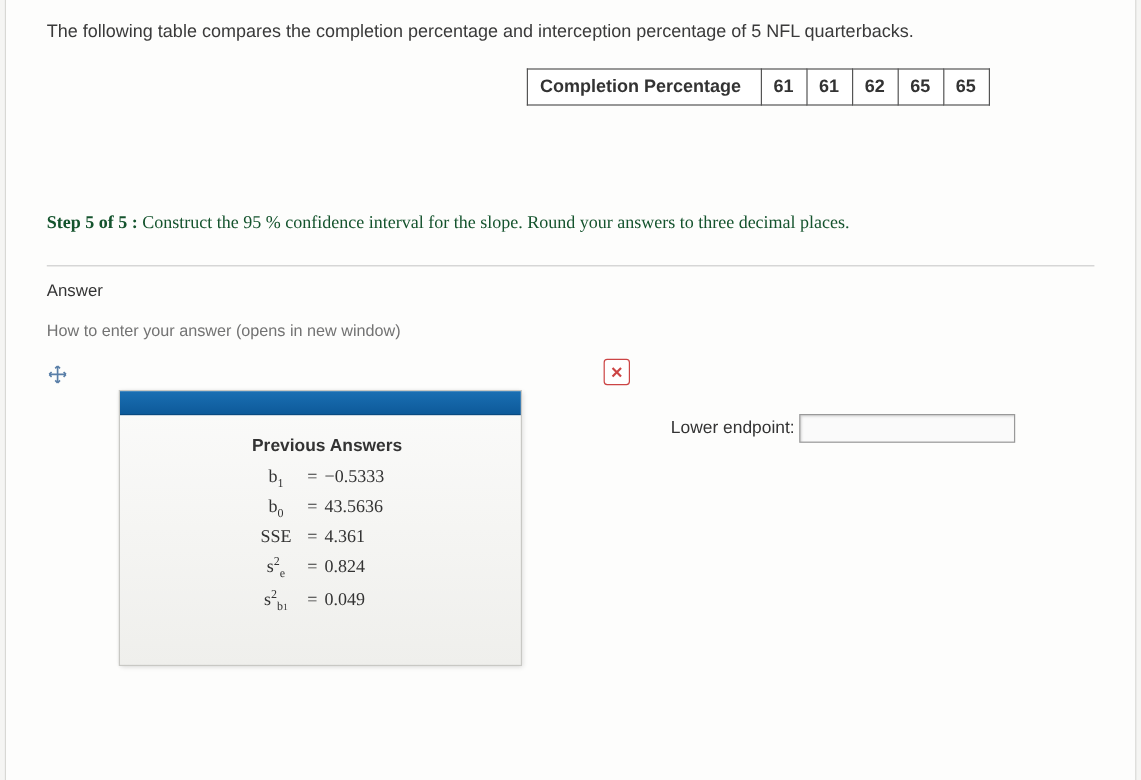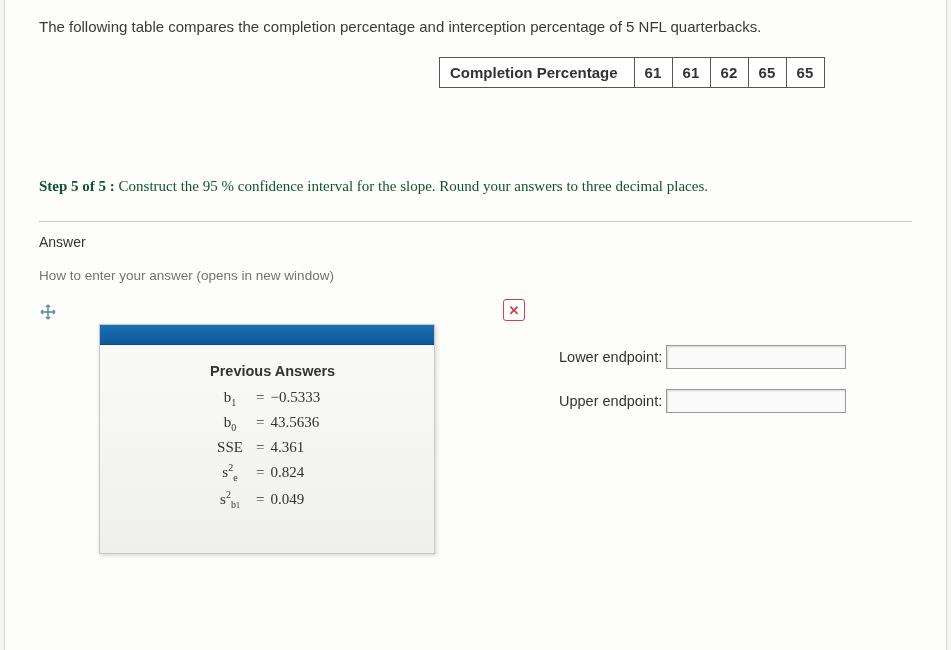--- a/index.html
+++ b/index.html
@@ -228,21 +228,17 @@
           <span>0.049</span>
         </div>
       </div>
     </div>
 
     <div class="inputs">
       <div class="input-row">
         <label>Lower endpoint:</label>
         <input type="text" value="" style="">
       </div>
-      <div class="input-row">
-        <label>Upper endpoint:</label>
-        <input type="text" value="" style="">
-      </div>
     </div>
 
   </div>
 
 </div>
 
 </body></html>

